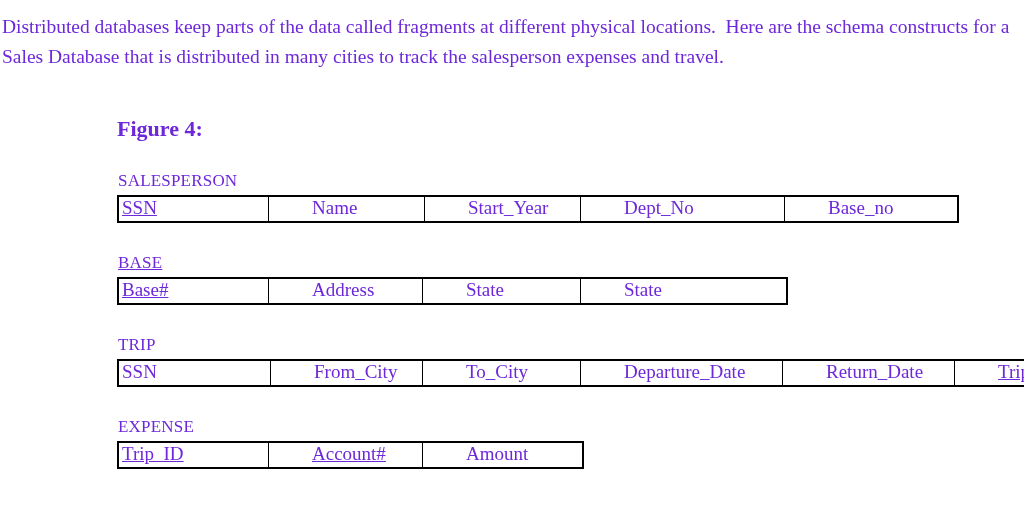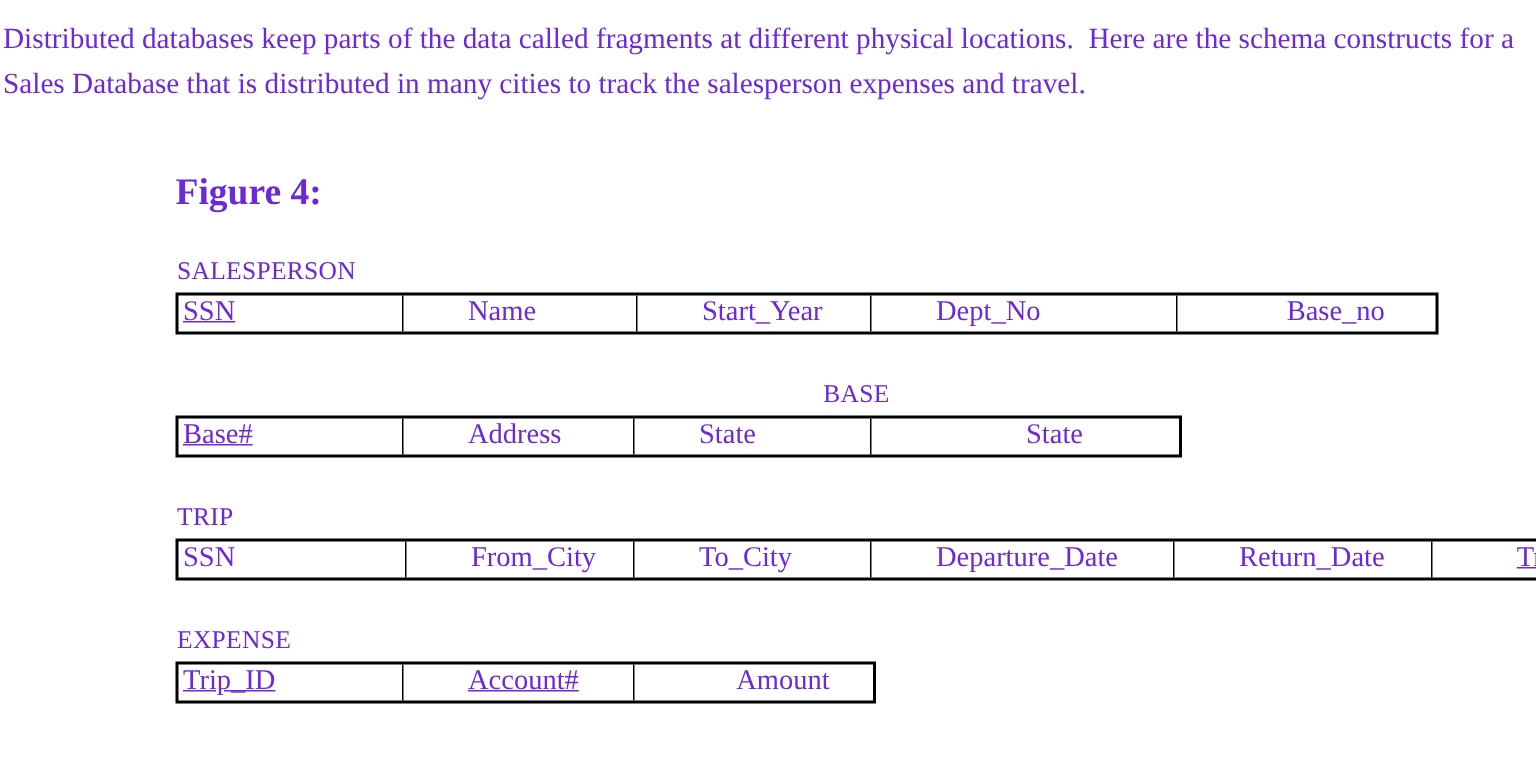--- a/index.html
+++ b/index.html
@@ -24,60 +24,59 @@
       box-sizing: border-box;
       font-size: 19.5px;
       line-height: 30px;
       white-space: pre-wrap;
     }
     .figure {
       margin: 46px 0 0 117px;
     }
     .figure-label {
       font-weight: bold;
-      font-size: 25px;
+      font-size: 22px;
       line-height: 22px;
     }
     .schemas {
       margin-top: 31px;
     }
     .schema {
       margin-bottom: 30px;
     }
     .schema:last-child {
       margin-bottom: 0;
     }
     .schema-name {
       font-size: 17px;
       line-height: 20px;
       margin: 0 0 4px 1px;
       letter-spacing: 0.2px;
     }
     .schema-name.underlined {
-      text-align: center;
+      text-decoration: underline;
     }
     .schema-row {
       display: flex;
       border: 2px solid #000000;
       width: max-content;
       background: #ffffff;
       gap: 40px;
     }
     .cell {
       box-sizing: border-box;
       border-right: 1px solid #000000;
       font-size: 19px;
       line-height: 22px;
       padding: 0 4px 2px 3px;
       overflow: hidden;
       white-space: nowrap;
     }
     .cell:last-child {
       border-right: none;
-      text-align: center;
     }
     .cell.key {
       text-decoration: underline;
     }
   </style>
 </head>
 <body>
 
 <div class="page">
 

